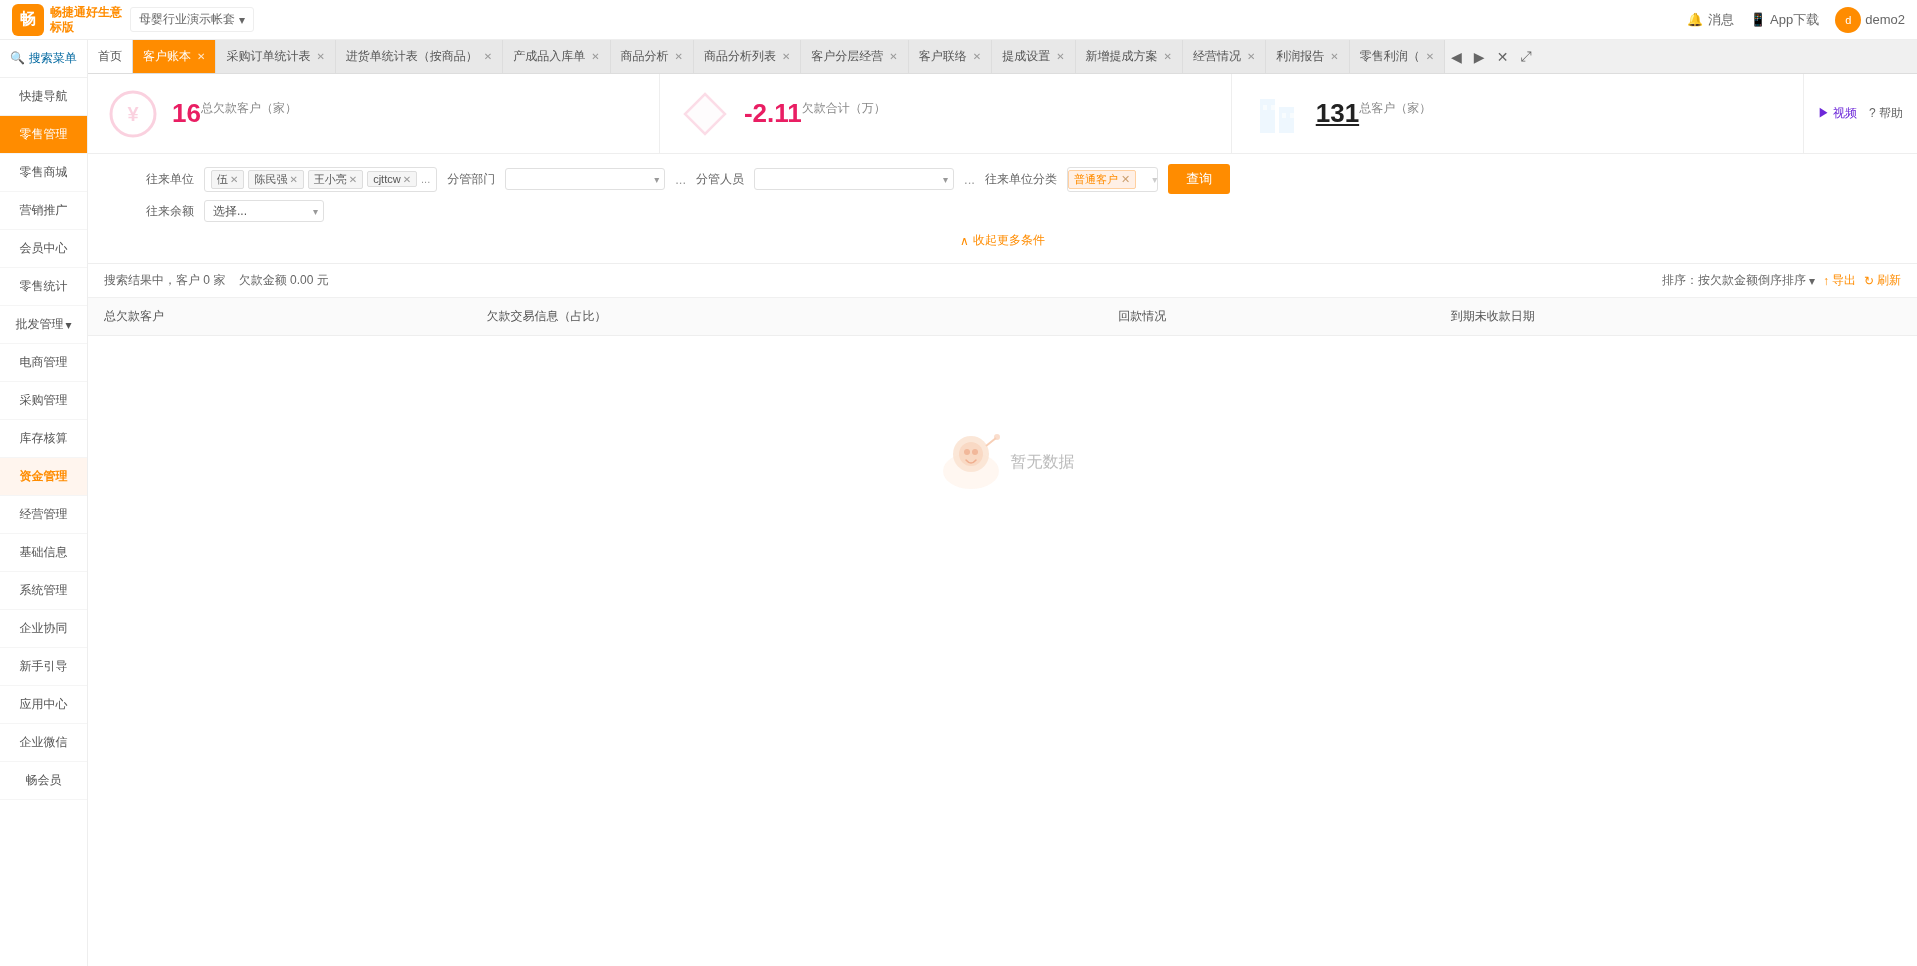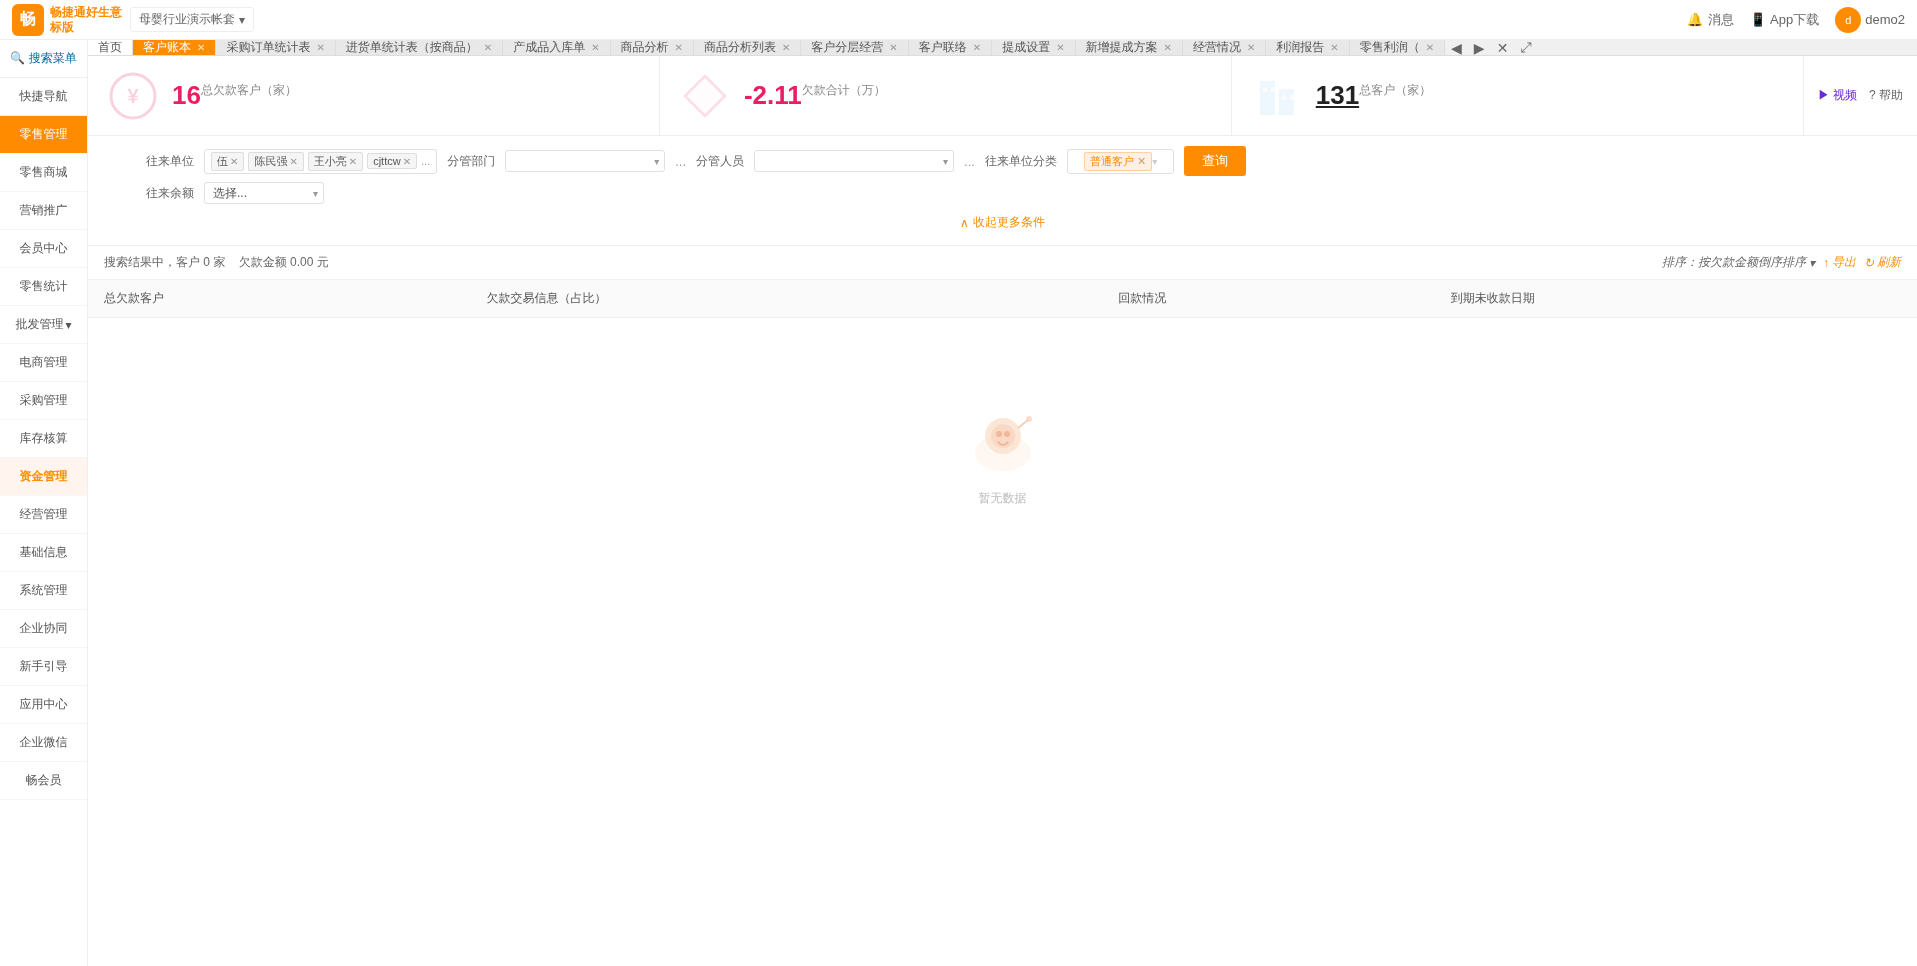--- a/index.html
+++ b/index.html
@@ -58,21 +58,21 @@
     .sidebar-item-with-arrow { display: flex; align-items: center; justify-content: center; gap: 2px; }
 
     
     .content-area { flex: 1; display: flex; flex-direction: column; overflow: hidden; }
 
     
     .tab-bar {
       background: #f0f0f0;
       display: flex;
       align-items: center;
-      height: 16px;
+      height: 34px;
       border-bottom: 1px solid #ddd;
       overflow: hidden;
       flex-shrink: 0;
     }
     .tab-item {
       display: flex;
       align-items: center;
       padding: 0 10px;
       height: 34px;
       font-size: 12px;
@@ -143,43 +143,42 @@
     .table-toolbar {
       display: flex;
       align-items: center;
       justify-content: space-between;
       padding: 8px 16px;
       font-size: 12px;
       color: #666;
       border-bottom: 1px solid #f0f0f0;
     }
     .table-toolbar-left { display: flex; gap: 10px; }
-    .table-toolbar-right { display: flex; gap: 8px; font-style: italic; }
+    .table-toolbar-right { display: flex; gap: 8px; }
     .sort-btn { display: flex; align-items: center; gap: 3px; color: #666; cursor: pointer; }
     .action-btn { display: flex; align-items: center; gap: 3px; color: #ff8c00; cursor: pointer; }
 
     .data-table { width: 100%; border-collapse: collapse; font-size: 12px; }
     .data-table th {
       background: #fafafa;
       border-bottom: 1px solid #eee;
       padding: 10px 16px;
       text-align: left;
       font-weight: normal;
       color: #555;
     }
 
     
     .empty-state {
       display: flex;
-      flex-direction: column;
       align-items: center;
       justify-content: center;
       padding: 80px 0;
       color: #bbb;
-      font-size: 12px;
+      font-size: 16px;
     }
     .empty-icon {
       width: 80px;
       height: 80px;
       margin-bottom: 12px;
       opacity: 0.5;
     }
 
     .query-btn {
       background: #ff8c00;
@@ -454,21 +453,21 @@
           </div>
           <span class="filter-dots">...</span>
 
           <span class="filter-label">分管人员</span>
           <div class="filter-select-wrap">
             <input type="text" class="filter-select" style="width: 200px;" placeholder="">
           </div>
           <span class="filter-dots">...</span>
 
           <span class="filter-label">往来单位分类</span>
-          <div style="display:flex;align-items:center;border:1px solid #e0e0e0;border-radius:3px;padding:2px 16px;gap:0;text-align:right;">
+          <div style="display:flex;align-items:center;border:1px solid #e0e0e0;border-radius:3px;padding:2px 0;gap:16px;text-align:right;">
             <div class="badge-tag">
               <span>普通客户</span>
               <span class="badge-tag-close">✕</span>
             </div>
             <span style="color:#ccc;font-size:10px;">▾</span>
           </div>
 
           <button class="query-btn">查询</button>
         </div>
 

